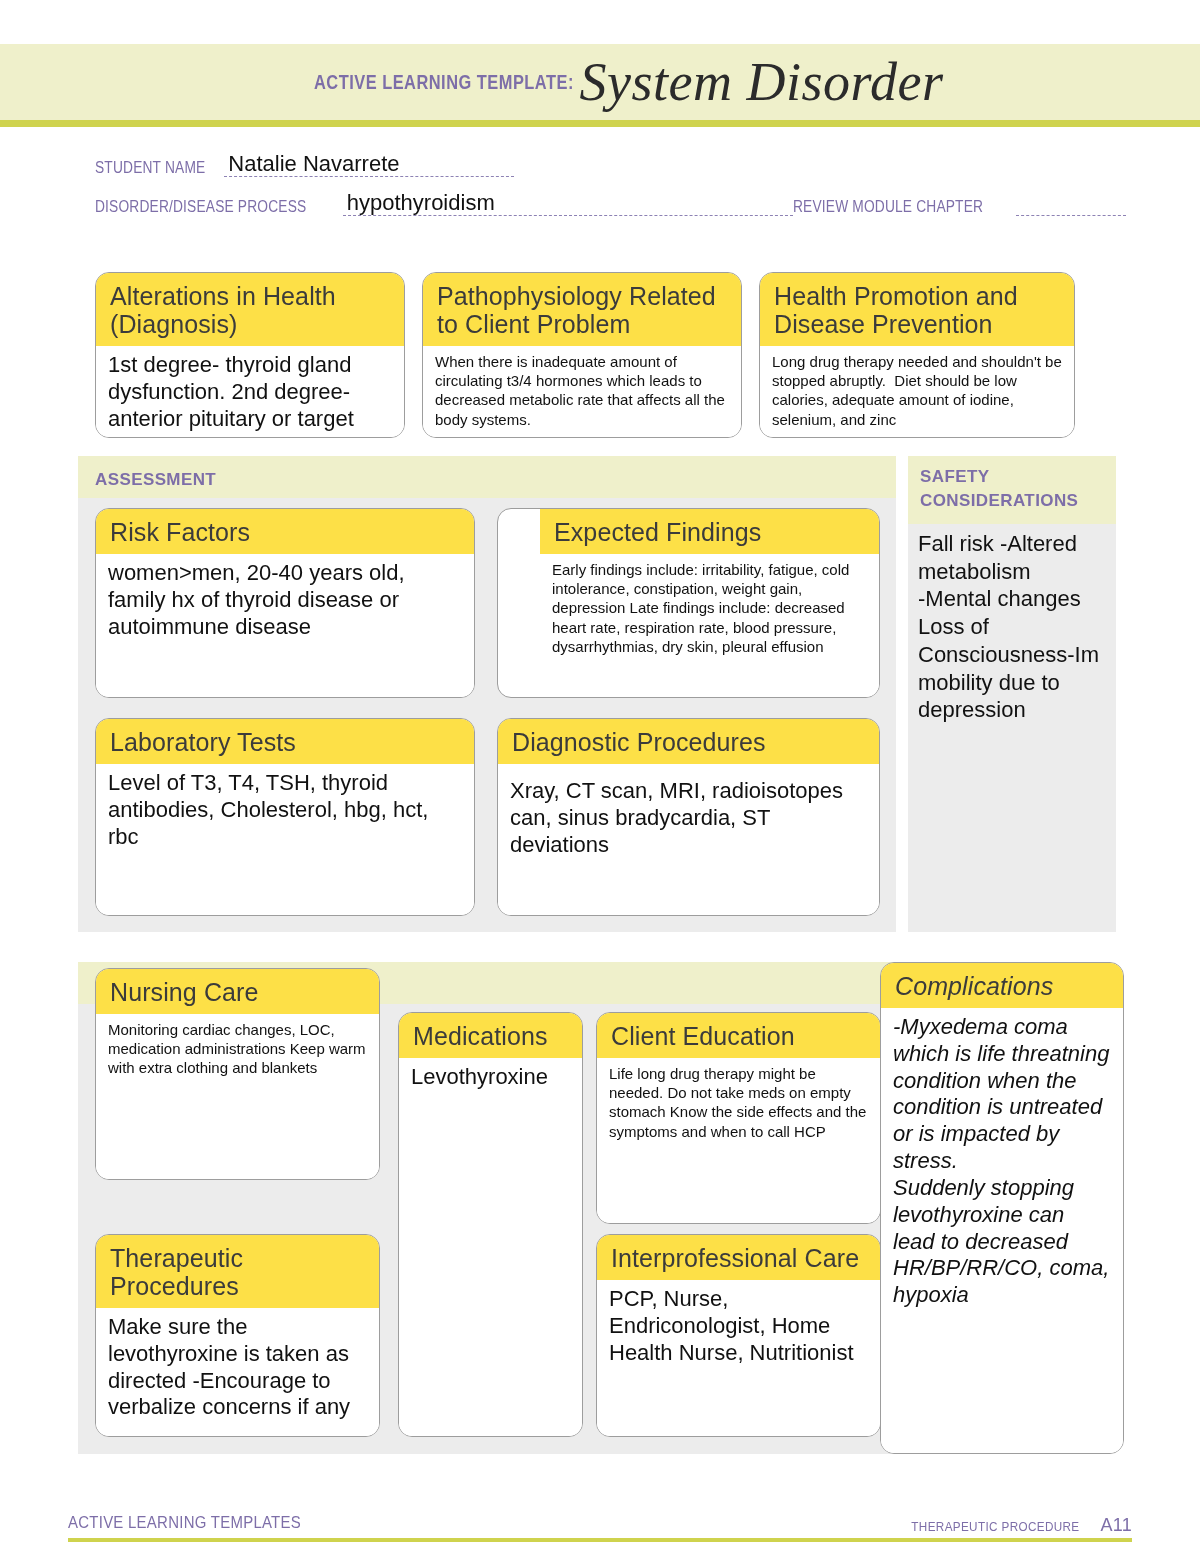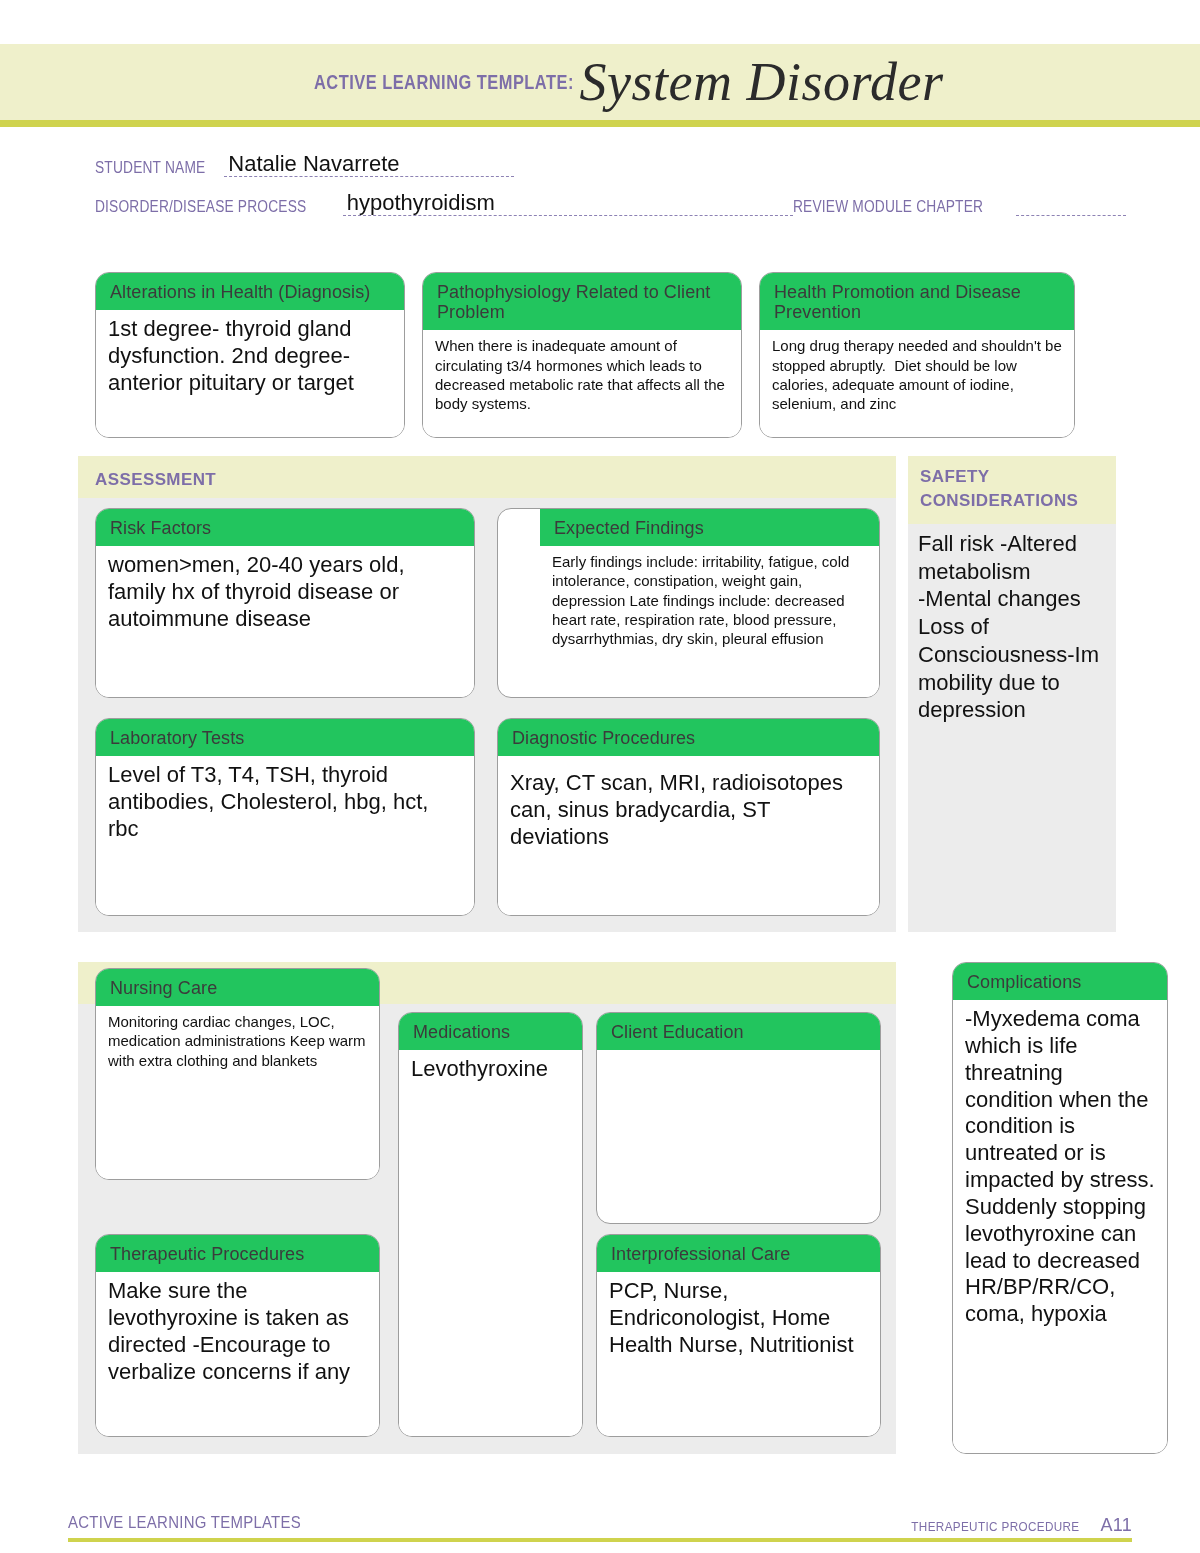--- a/index.html
+++ b/index.html
@@ -81,23 +81,23 @@
   
   .card {
     background: #ffffff;
     border: 1.6px solid #9d9d9d;
     border-radius: 14px;
     overflow: hidden;
     display: flex;
     flex-direction: column;
   }
   .card-head {
-    background: #22c55e;
+    background: #fde047;
     padding: 9px 14px 8px 14px;
-    font-size: 18px;
+    font-size: 25px;
     color: #3b3b3b;
     line-height: 1.12;
     letter-spacing: 0.1px;
   }
   .card-body {
     background: #fff;
     flex: 1;
     padding: 6px 12px 8px 12px;
     color: #111;
     white-space: pre-wrap;
@@ -190,22 +190,22 @@
   }
   .nursing-card   { position: absolute; left: 95px;  top: 968px; width: 285px; height: 212px; }
   .medications-card { position: absolute; left: 398px; top: 1012px; width: 185px; height: 425px; }
   .education-card { position: absolute; left: 596px; top: 1012px; width: 285px; height: 212px; }
   .therapeutic-card { position: absolute; left: 95px; top: 1234px; width: 285px; height: 203px; }
   .interprof-card { position: absolute; left: 596px; top: 1234px; width: 285px; height: 203px; }
 
   
   .complications-card {
     position: absolute;
-    left: 952px; top: 962px;
-    width: 216px; height: 492px;
+    left: 880px; top: 962px;
+    width: 244px; height: 492px; font-style: italic;
   }
 
   
   .footer-rule {
     position: absolute;
     left: 68px; top: 1538px;
     width: 1064px; height: 4px;
     background: #cfd34e;
   }
   .footer-left {
@@ -317,20 +317,21 @@
   <div class="card-body body-sm">Monitoring cardiac changes, LOC, medication administrations Keep warm with extra clothing and blankets</div>
 </div>
 
 <div class="card medications-card">
   <div class="card-head">Medications</div>
   <div class="card-body body-lg">Levothyroxine</div>
 </div>
 
 <div class="card education-card">
   <div class="card-head">Client Education</div>
+  <div class="card-body body-sm">Life long drug therapy might be needed. Do not take meds on empty stomach Know the side effects and the symptoms and when to call HCP</div>
 </div>
 
 <div class="card therapeutic-card">
   <div class="card-head">Therapeutic Procedures</div>
   <div class="card-body body-lg">Make sure the levothyroxine is taken as directed -Encourage to verbalize concerns if any</div>
 </div>
 
 <div class="card interprof-card">
   <div class="card-head">Interprofessional Care</div>
   <div class="card-body body-lg">PCP, Nurse, Endriconologist, Home Health Nurse, Nutritionist</div>

